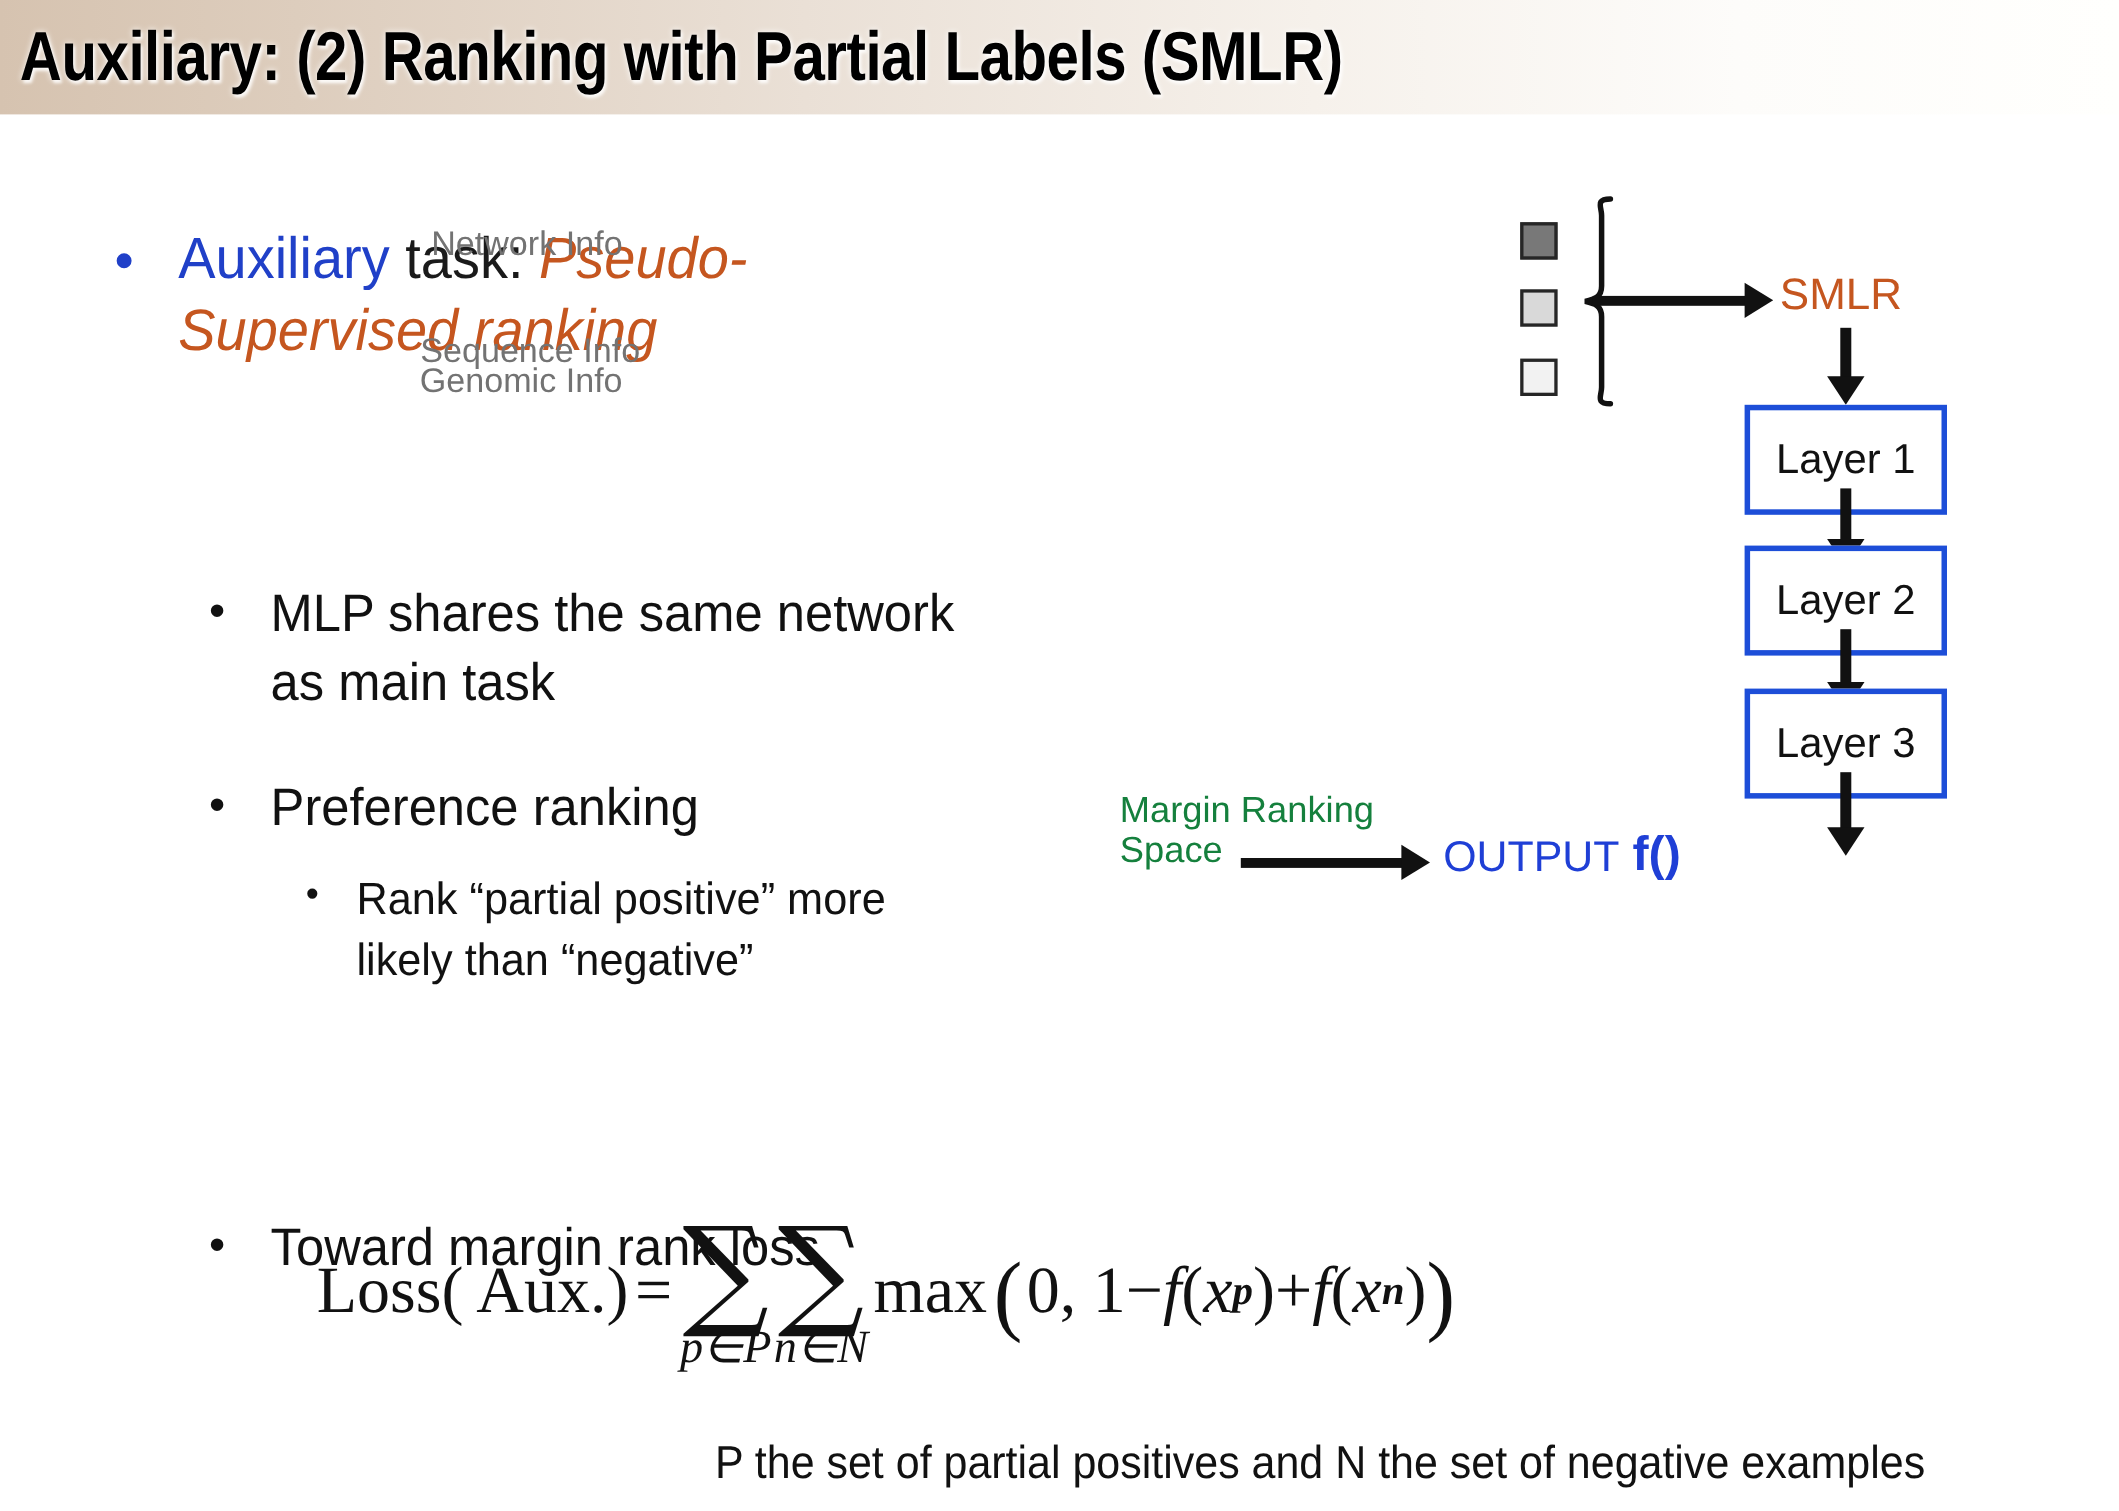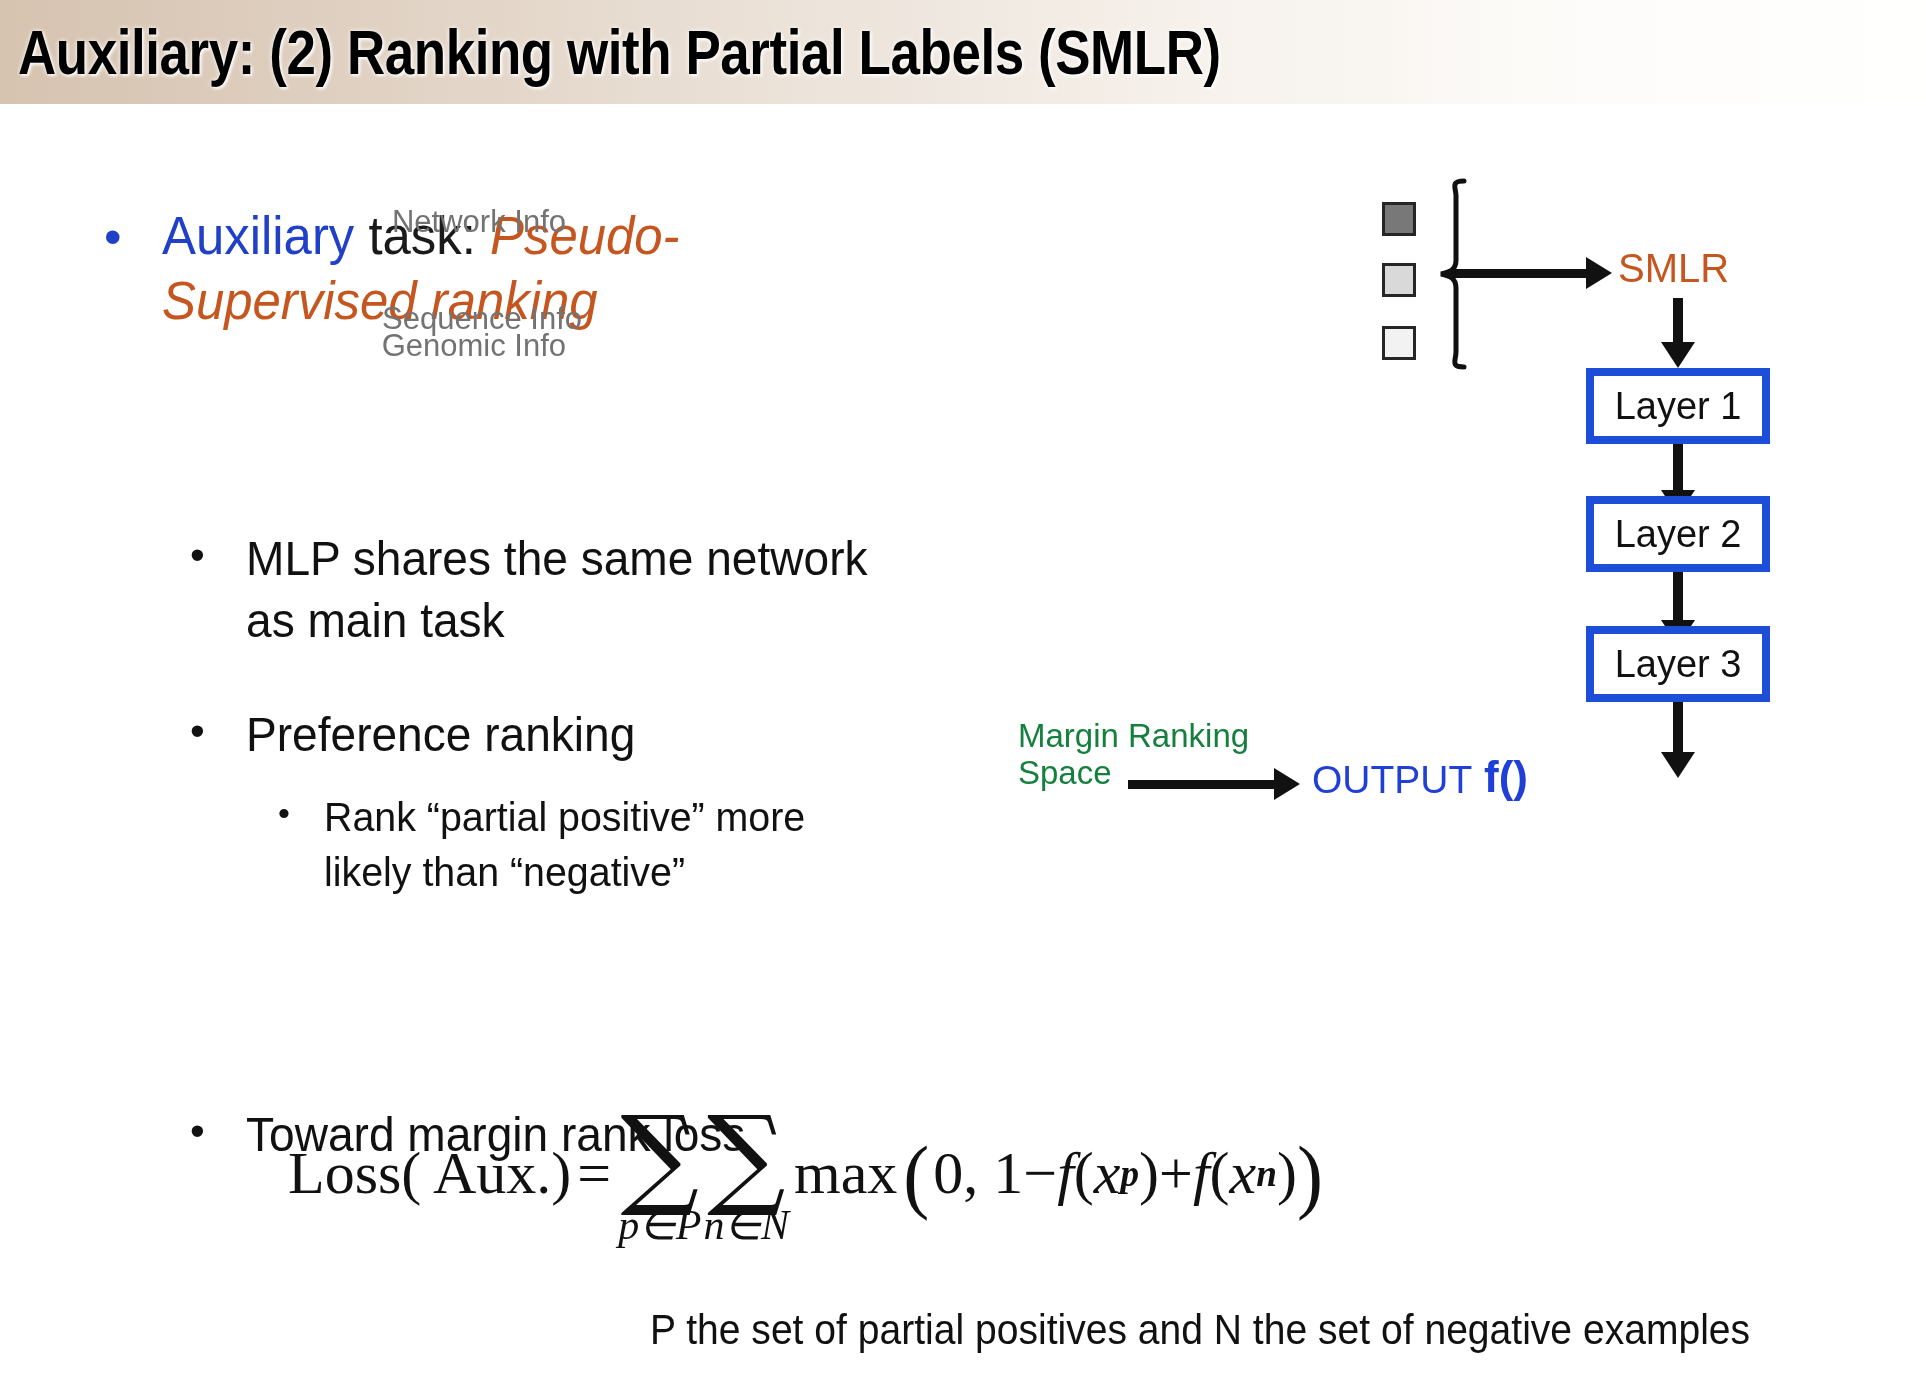--- a/index.html
+++ b/index.html
@@ -216,22 +216,22 @@
     border: 3px solid #262626;
     box-sizing: border-box;
   }
   #lg1 { top: 24px; }
   #lg2 { top: 85px; }
   #lg3 { top: 148px; }
 
   .layer-box {
     position: absolute;
     width: 184px;
-    height: 76px;
-    border: 8px solid #1d4ed8;
+    height: 100px;
+    border: 5px solid #1d4ed8;
     box-sizing: border-box;
     display: flex;
     align-items: center;
     justify-content: center;
     font-size: 38px;
     color: #111;
     background: #fff;
   }
 
   .varrow {

